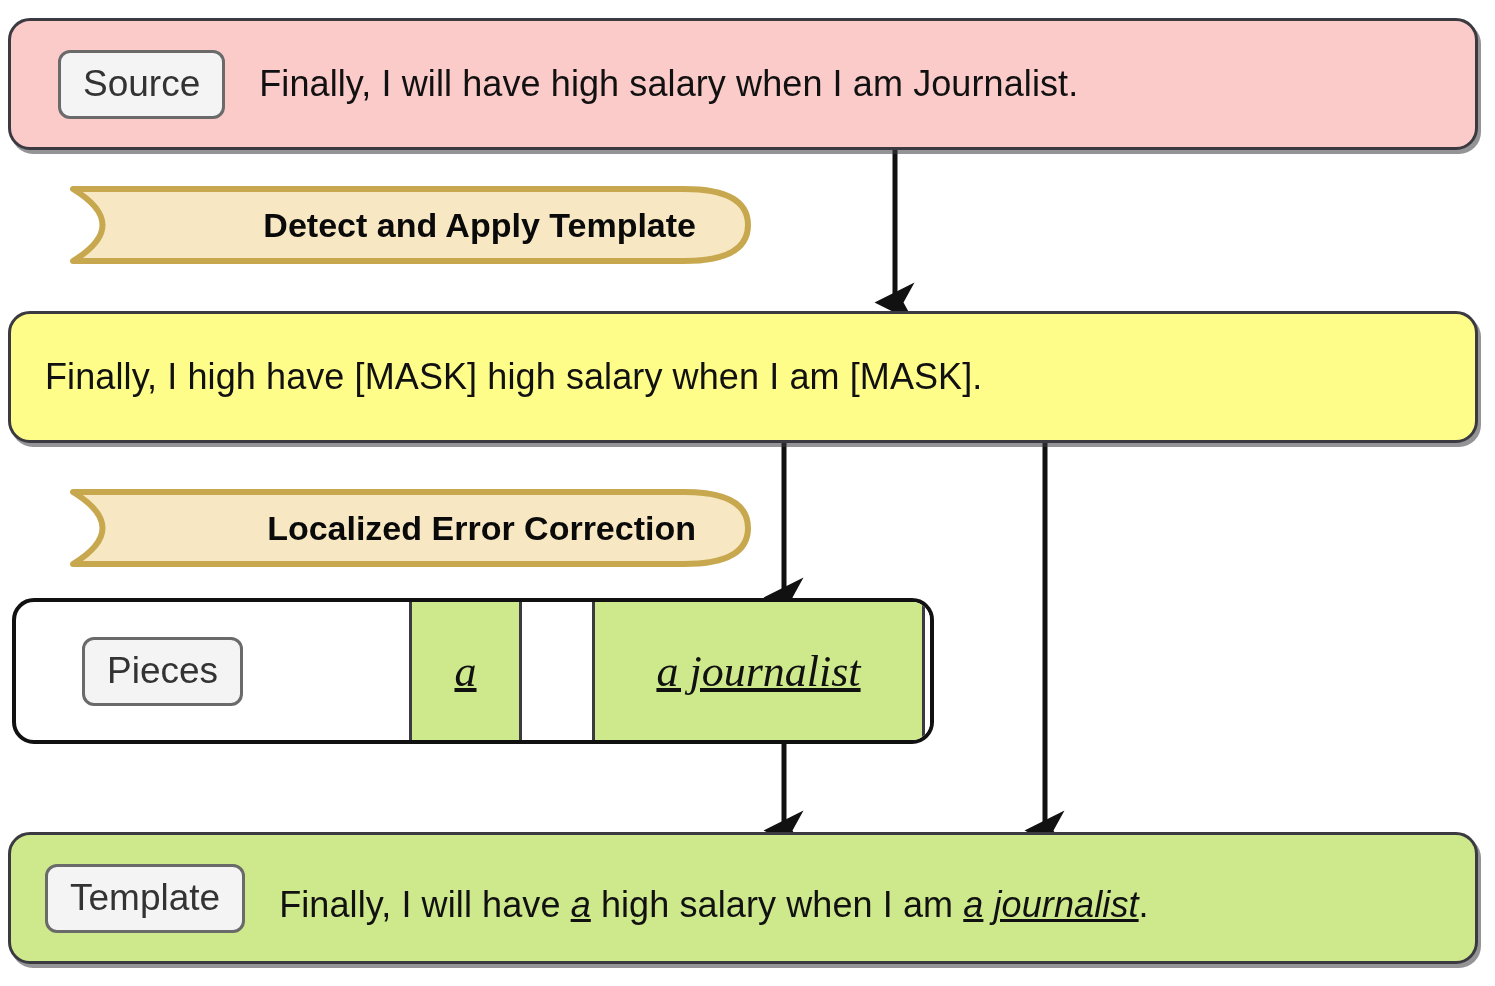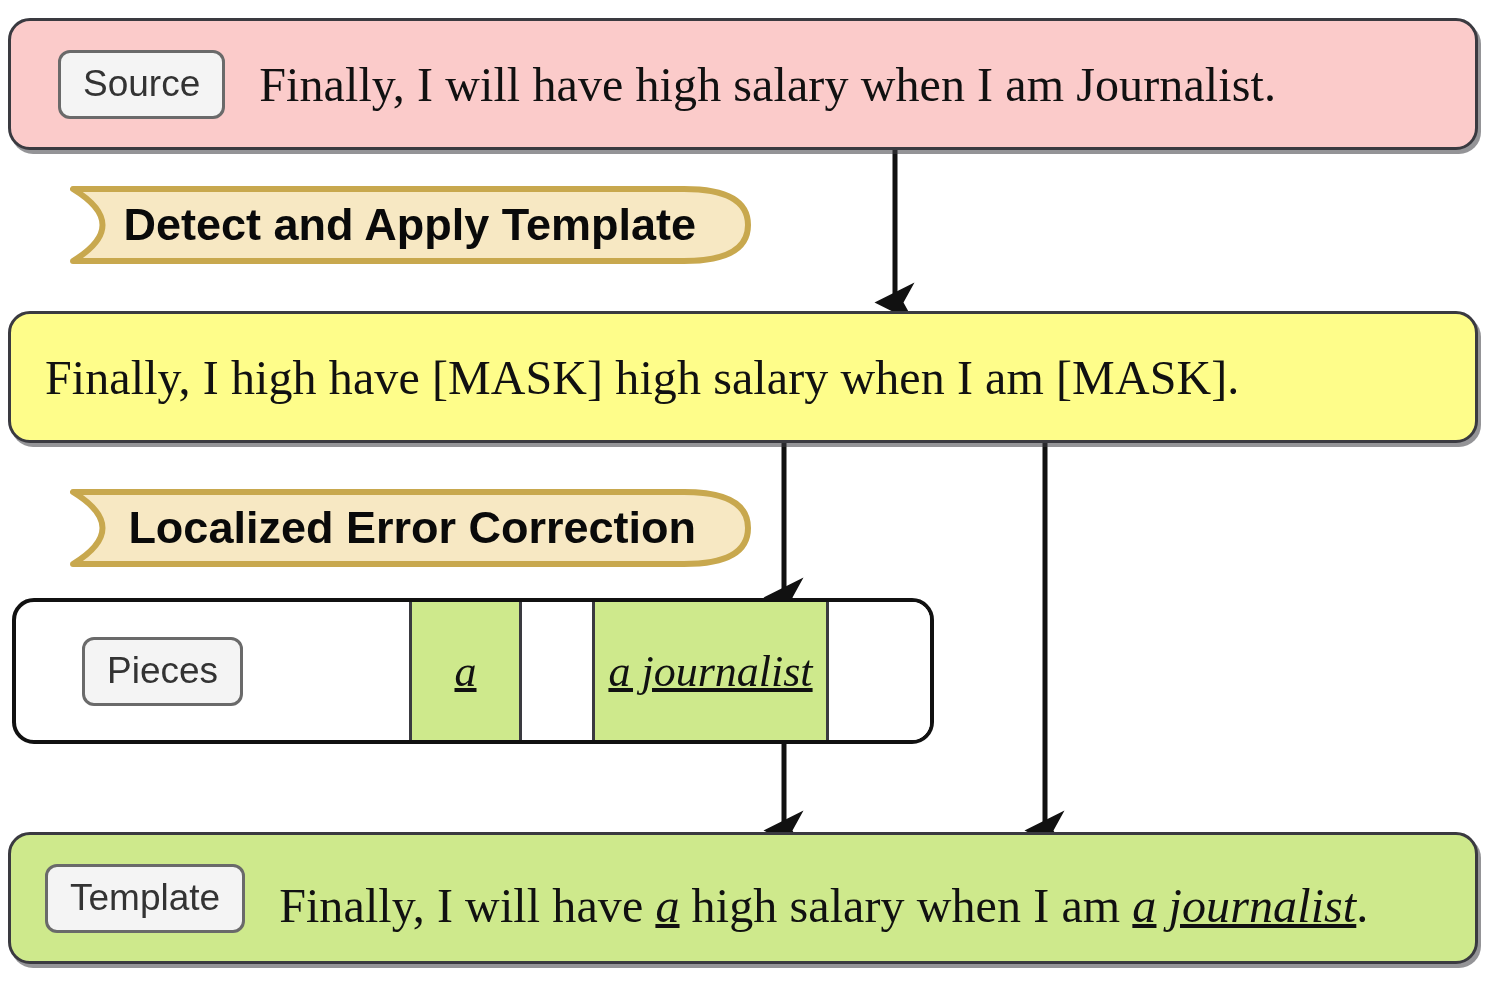--- a/index.html
+++ b/index.html
@@ -38,22 +38,22 @@
     color: #333333;
     font-family: "Liberation Sans", sans-serif;
     font-size: 37px;
     line-height: 1;
     padding: 12px 22px 14px 22px;
     white-space: nowrap;
     text-align: center;
   }
 
   .row-text {
-    font-family: Liberation Serif, serif;
-    font-size: 48px;
+    font-family: Liberation Sans, sans-serif;
+    font-size: 36px;
     color: #111111;
     white-space: nowrap;
     letter-spacing: 0.1px;
   }
   .corr {
     font-style: italic;
     text-decoration: underline;
     text-underline-offset: 2px;
   }
 
@@ -62,21 +62,21 @@
     position: absolute;
     display: flex;
     align-items: center;
     justify-content: flex-end;
   }
   .ribbon svg { position: absolute; left: 0; top: 0; }
   .ribbon .ribbon-label {
     position: relative;
     font-family: "Liberation Sans", sans-serif;
     font-weight: bold;
-    font-size: 45px;
+    font-size: 34px;
     color: #0a0a0a;
     white-space: nowrap;
     padding-right: 58px;
   }
 
   
   .pieces-strip {
     position: absolute;
     box-sizing: border-box;
     border: 4px solid #111111;
@@ -160,21 +160,21 @@
 <div class="pieces-strip" style="left:12px; top:598px; width:922px; height:146px;padding-left:28px;">
   <div class="piece label-cell" style="width:368px;">
     <div class="chip">Pieces</div>
   </div>
   <div class="piece green" style="width:110px;">
     <span class="piece-text">a</span>
   </div>
   <div class="piece" style="width:73px;">
     <span class="piece-text"></span>
   </div>
-  <div class="piece green" style="width:234px;">
+  <div class="piece green" style="width:330px;">
     <span class="piece-text">a journalist</span>
   </div>
   <div class="piece" style="flex:1 1 auto;">
     <span class="piece-text"></span>
   </div>
 </div>
 
 <div class="row-box row-corrected" style="left:8px; top:832px; width:1470px; height:132px;">
   <div class="chip" style="margin-left:34px;">Template</div>
   <div class="row-text" style="margin-left:34px;margin-top:14px;">

